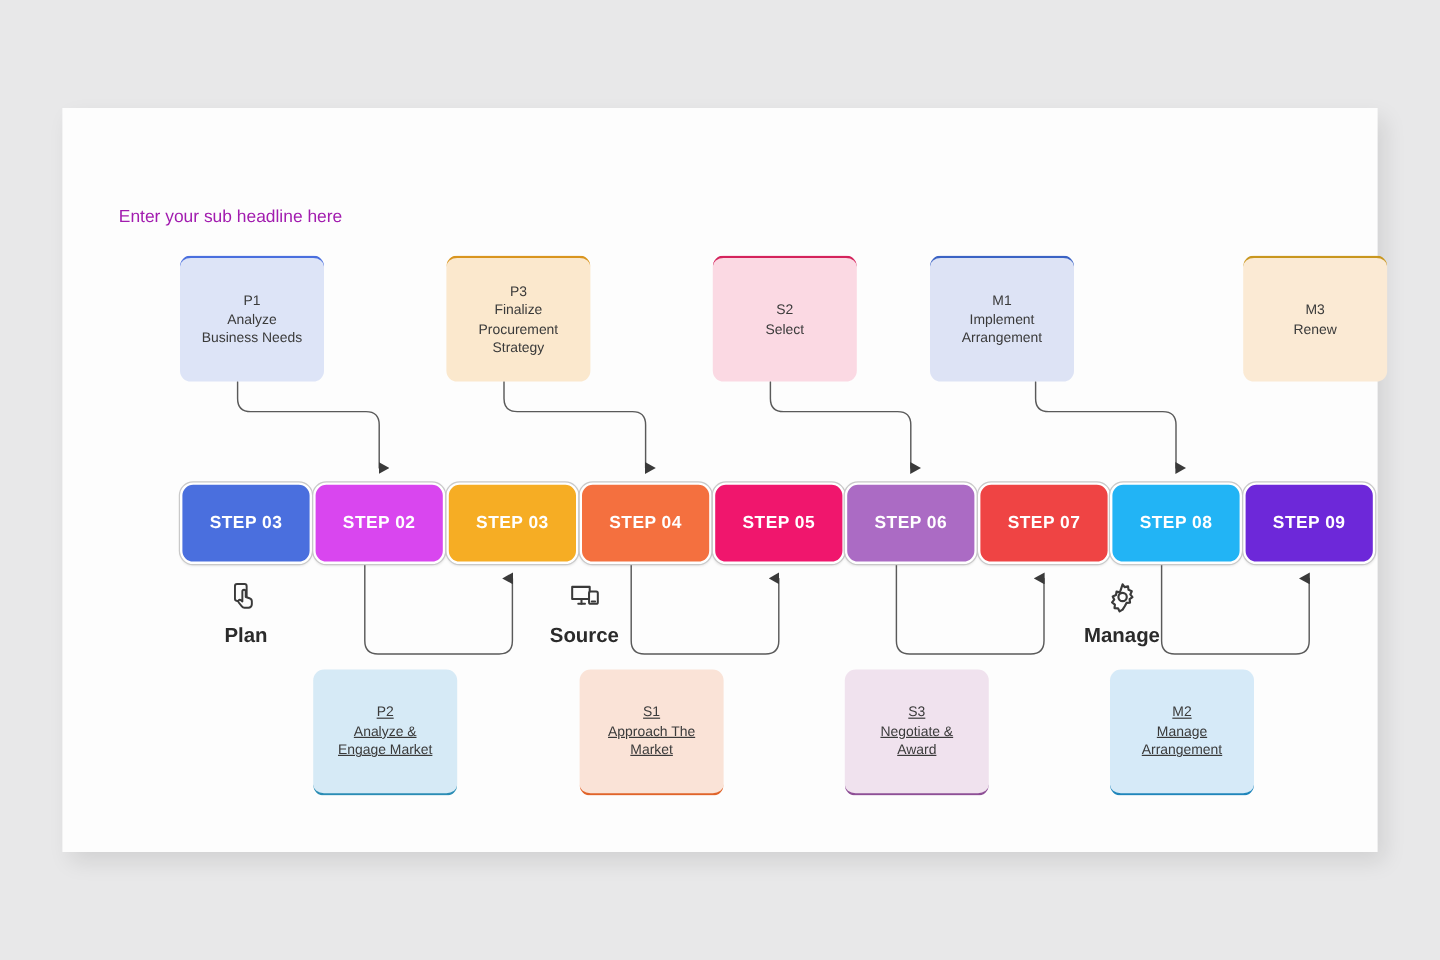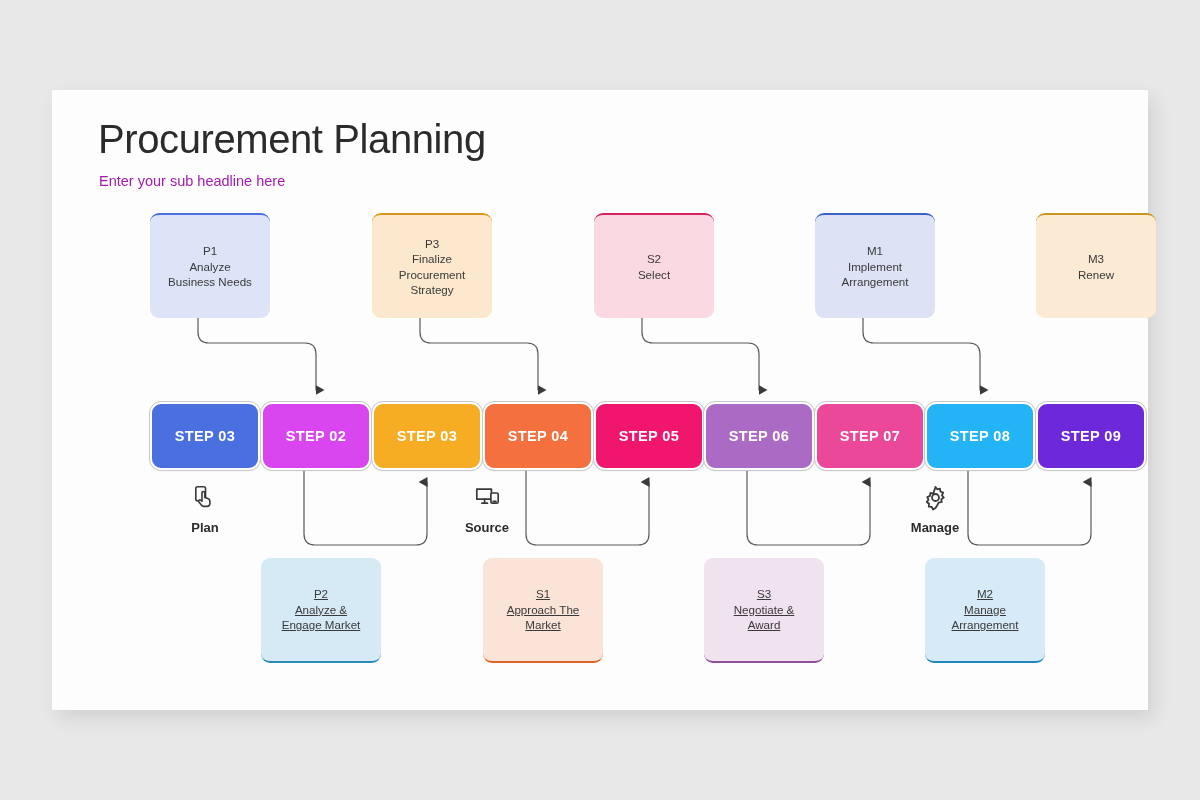--- a/index.html
+++ b/index.html
@@ -103,31 +103,30 @@
     text-align: center;
   }
   .phase .picon {
     height: 30px;
     display: flex;
     align-items: center;
     justify-content: center;
   }
   .phase .plabel {
     margin-top: 8px;
-    font-size: 13px;
+    font-size: 17px;
     font-weight: bold;
     color: #2b2b2b;
   }
 </style>
 </head>
 <body>
 
 <div id="slide">
 
-  <div id="title">Procurement Planning</div>
   <div id="subtitle">Enter your sub headline here</div>
 
   <svg id="wires" viewBox="0 0 1096 620" width="1096" height="620">
     <defs>
       <marker id="arrowDown" markerWidth="10" markerHeight="9" refX="5" refY="8.5" orient="auto-start-reverse" markerUnits="userSpaceOnUse">
         <path d="M0,0 L10,0 L5,9 Z" fill="#3a3a3a" transform="rotate(180 5 4.5)"></path>
       </marker>
       <marker id="arrowUp" markerWidth="10" markerHeight="9" refX="5" refY="8.5" orient="auto" markerUnits="userSpaceOnUse">
         <path d="M0,0 L10,0 L5,9 Z" fill="#3a3a3a" transform="rotate(180 5 4.5)"></path>
       </marker>
@@ -185,21 +184,21 @@
       <div class="card top" style="left: 320px; background: rgb(251, 232, 205); border-top-color: rgb(217, 149, 31);">
         <div class="ctext">P3
 Finalize
 Procurement
 Strategy</div>
       </div>
       <div class="card top" style="left: 542px; background: rgb(251, 217, 227); border-top-color: rgb(212, 35, 92);">
         <div class="ctext">S2
 Select</div>
       </div>
-      <div class="card top" style="left: 763px; background: rgb(221, 227, 245); border-top-color: rgb(59, 99, 196);">
+      <div class="card top" style="left: 723px; background: rgb(221, 227, 245); border-top-color: rgb(59, 99, 196);">
         <div class="ctext">M1
 Implement
 Arrangement</div>
       </div>
       <div class="card top" style="left: 984px; background: rgb(251, 234, 212); border-top-color: rgb(201, 151, 31);">
         <div class="ctext">M3
 Renew</div>
       </div>
     </div>
   <div id="step-row">
@@ -214,21 +213,21 @@
       </div>
       <div class="step" style="left: 431px; background: rgb(244, 112, 63);">
         <span>STEP 04</span>
       </div>
       <div class="step" style="left: 542px; background: rgb(240, 22, 109);">
         <span>STEP 05</span>
       </div>
       <div class="step" style="left: 652px; background: rgb(171, 107, 196);">
         <span>STEP 06</span>
       </div>
-      <div class="step" style="left: 763px; background: #ec4899;">
+      <div class="step" style="left: 763px; background: #ef4444;">
         <span>STEP 07</span>
       </div>
       <div class="step" style="left: 873px; background: rgb(34, 180, 245);">
         <span>STEP 08</span>
       </div>
       <div class="step" style="left: 984px; background: #6d28d9;">
         <span>STEP 09</span>
       </div>
     </div>
   <div id="phase-row">

